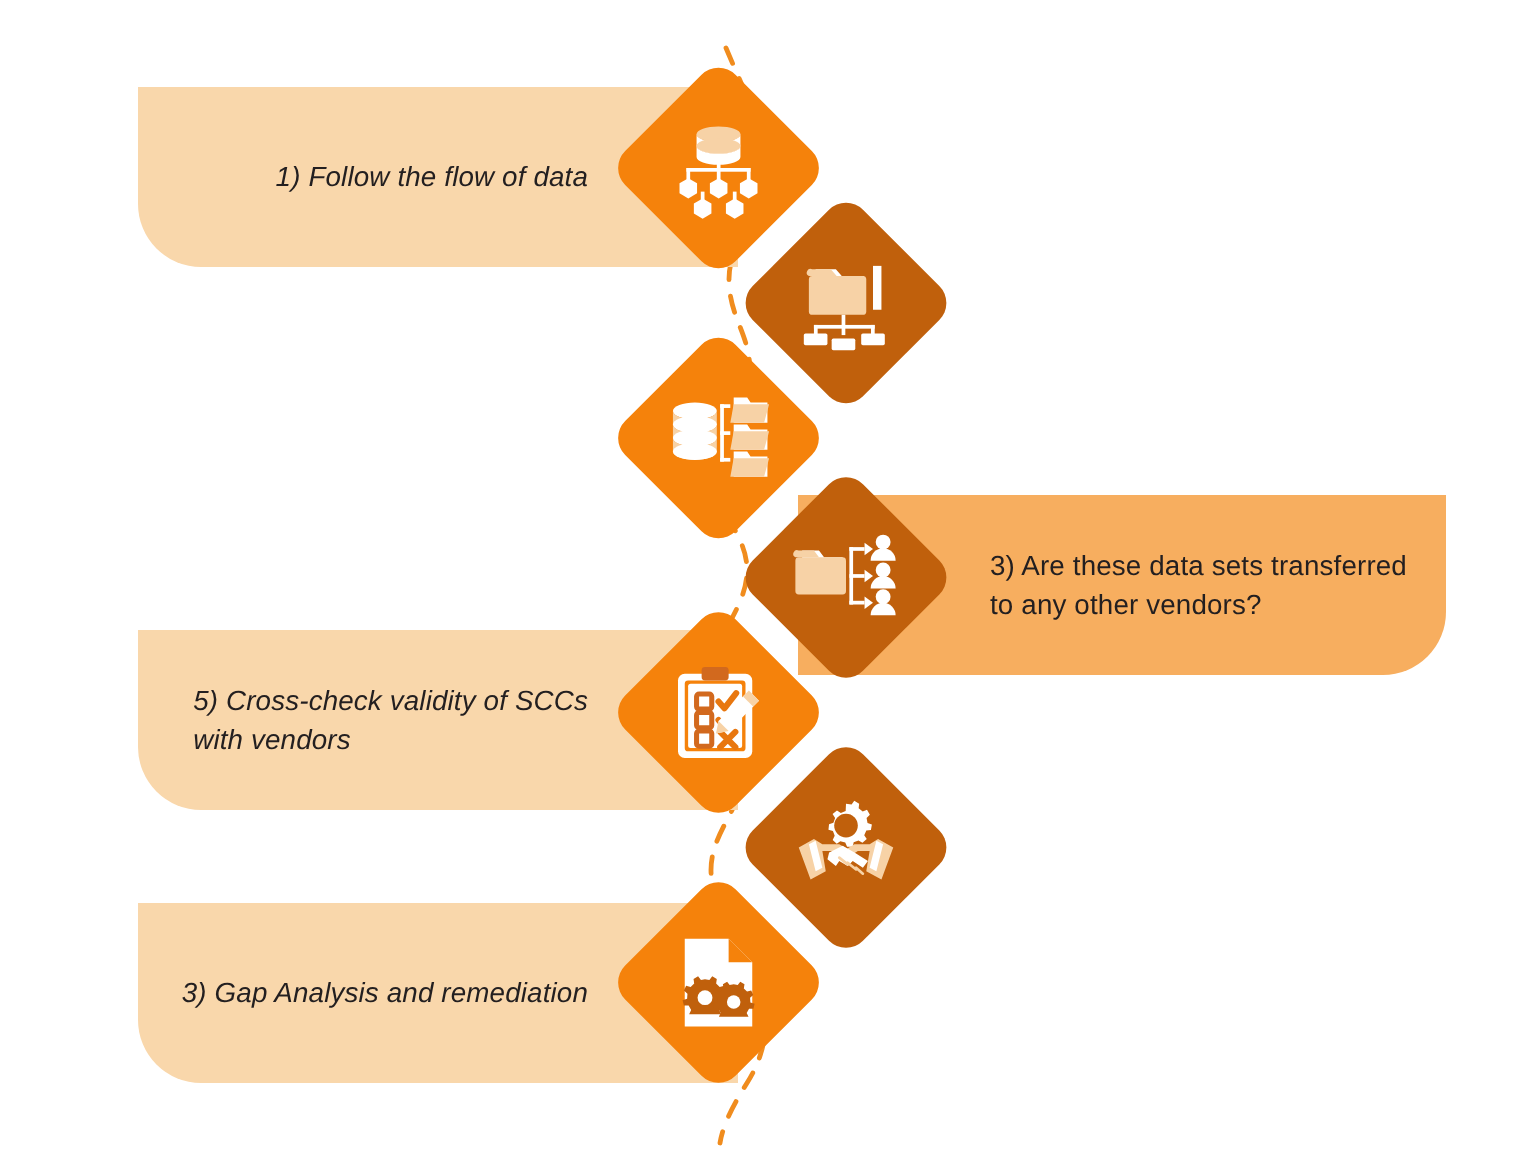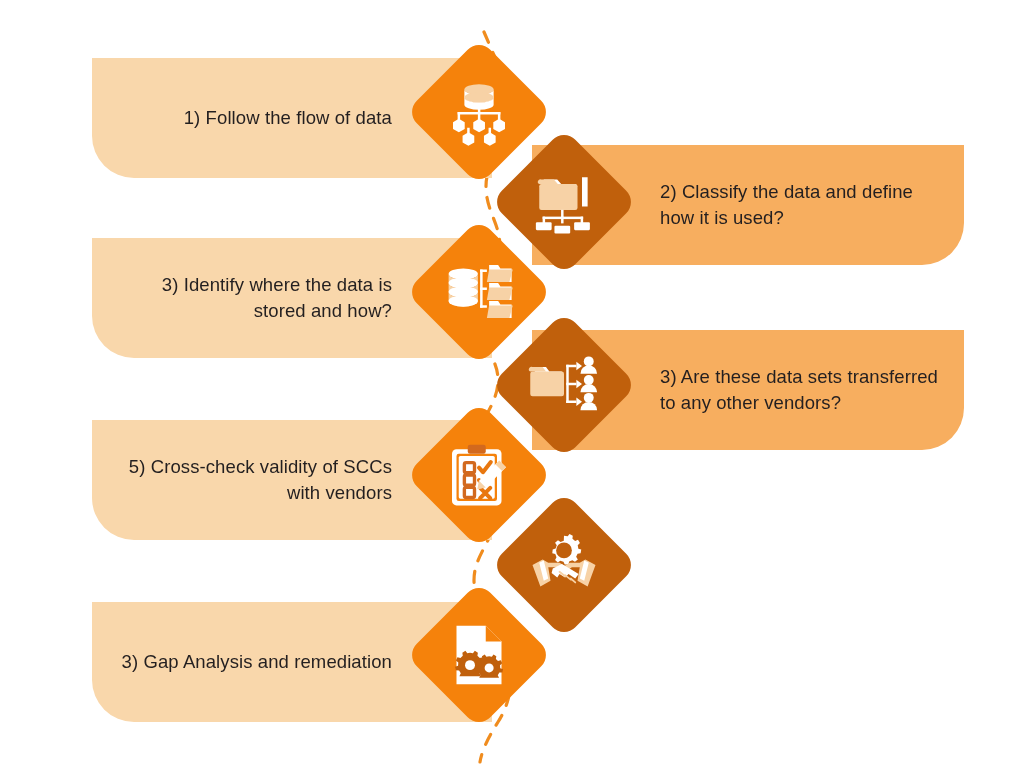--- a/index.html
+++ b/index.html
@@ -64,21 +64,21 @@
     padding-left: 128px;
   }
   .bar-label {
     font-size: 18.5px;
     line-height: 26px;
     color: #231f20;
     font-weight: 400;
     letter-spacing: 0.1px;
     white-space: pre-line;
   }
-  .bar.left .bar-label  { text-align: right; }
+  .bar.left .bar-label  { text-align: left; font-style: italic; }
   .bar.right .bar-label { text-align: left; }
 
   
   .diamond {
     position: absolute;
     width: 104px;
     height: 104px;
     border-radius: 16px;
     transform: rotate(45deg);
     z-index: 3;
@@ -153,49 +153,37 @@
       <path d="M14.1 38 l5.2 3 v6 l-5.2 3 l-5.2 -3 v-6 z" fill="#ffffff"></path>
       <path d="M32.1 38 l5.2 3 v6 l-5.2 3 l-5.2 -3 v-6 z" fill="#ffffff"></path>
       <path d="M49.9 38 l5.2 3 v6 l-5.2 3 l-5.2 -3 v-6 z" fill="#ffffff"></path>
       <rect x="21.5" y="46" width="2.2" height="5" fill="#ffffff"></rect>
       <rect x="40.5" y="46" width="2.2" height="5" fill="#ffffff"></rect>
       <path d="M22.6 50 l5.2 3 v6 l-5.2 3 l-5.2 -3 v-6 z" fill="#ffffff"></path>
       <path d="M41.6 50 l5.2 3 v6 l-5.2 3 l-5.2 -3 v-6 z" fill="#ffffff"></path>
     </svg>
   </div>
 
-  <div class="step-row row-2">
-    <div class="bar right">
-      <div class="bar-label">2) Classify the data and define
-how it is used?</div>
-    </div>
-  </div>
   <div class="diamond dark even row-2">
     <svg class="diamond-icon" viewBox="0 0 64 64" xmlns="http://www.w3.org/2000/svg">
       <path d="M48 10 h5 v26 h-5 z" fill="#ffffff"></path>
       <path d="M14 12 h12 l3.5 4 h13 v3 h-28.5 z" fill="#ffffff"></path>
       <path d="M12 16 h30 a2 2 0 0 1 2 2 v19 a2 2 0 0 1 -2 2 h-30 a2 2 0 0 1 -2 -2 v-19 a2 2 0 0 1 2 -2 z" fill="#f7d2a6"></path>
       <path d="M12 12 h11 l3.5 4 h-16.5 a2 2 0 0 1 2 -4 z" fill="#f7d2a6"></path>
       <rect x="29.4" y="39" width="2.2" height="7" fill="#ffffff"></rect>
       <rect x="13" y="45" width="36" height="2.2" fill="#ffffff"></rect>
       <rect x="13" y="45" width="2.2" height="6" fill="#ffffff"></rect>
       <rect x="29.4" y="45" width="2.2" height="6" fill="#ffffff"></rect>
       <rect x="46.8" y="45" width="2.2" height="6" fill="#ffffff"></rect>
       <rect x="7" y="50" width="14" height="7" rx="1" fill="#ffffff"></rect>
       <rect x="23.5" y="53" width="14" height="7" rx="1" fill="#ffffff"></rect>
       <rect x="41" y="50" width="14" height="7" rx="1" fill="#ffffff"></rect>
     </svg>
   </div>
 
-  <div class="step-row row-3">
-    <div class="bar left">
-      <div class="bar-label">3) Identify where the data is
-stored and how?</div>
-    </div>
-  </div>
   <div class="diamond bright odd row-3">
     <svg class="diamond-icon" viewBox="0 0 64 64" xmlns="http://www.w3.org/2000/svg">
       <ellipse cx="18" cy="16" rx="13" ry="5" fill="#ffffff"></ellipse>
       <path d="M5 16 v8 a13 5 0 0 0 26 0 v-8 a13 5 0 0 1 -26 0 z" fill="#f7d2a6"></path>
       <ellipse cx="18" cy="24" rx="13" ry="5" fill="#ffffff"></ellipse>
       <path d="M5 24 v8 a13 5 0 0 0 26 0 v-8 a13 5 0 0 1 -26 0 z" fill="#f7d2a6"></path>
       <ellipse cx="18" cy="32" rx="13" ry="5" fill="#ffffff"></ellipse>
       <path d="M5 32 v8 a13 5 0 0 0 26 0 v-8 a13 5 0 0 1 -26 0 z" fill="#f7d2a6"></path>
       <ellipse cx="18" cy="40" rx="13" ry="5" fill="#ffffff"></ellipse>
       <rect x="33" y="12" width="2.2" height="34" fill="#ffffff"></rect>

